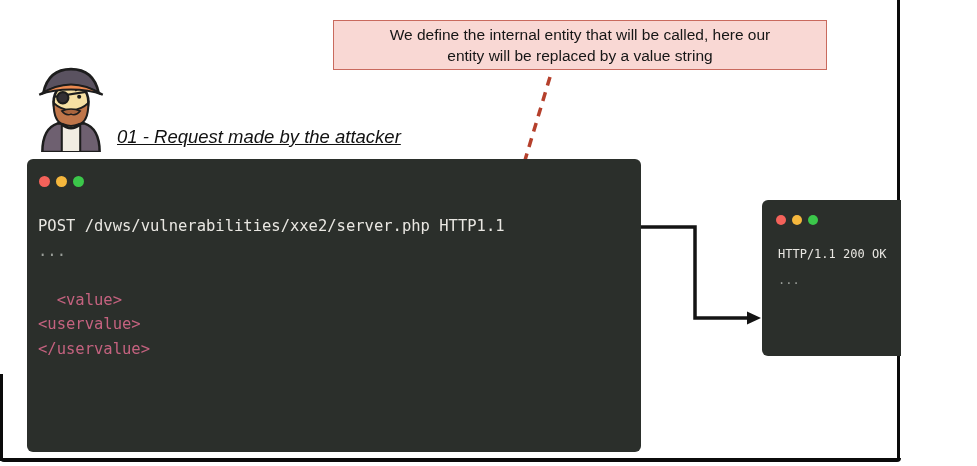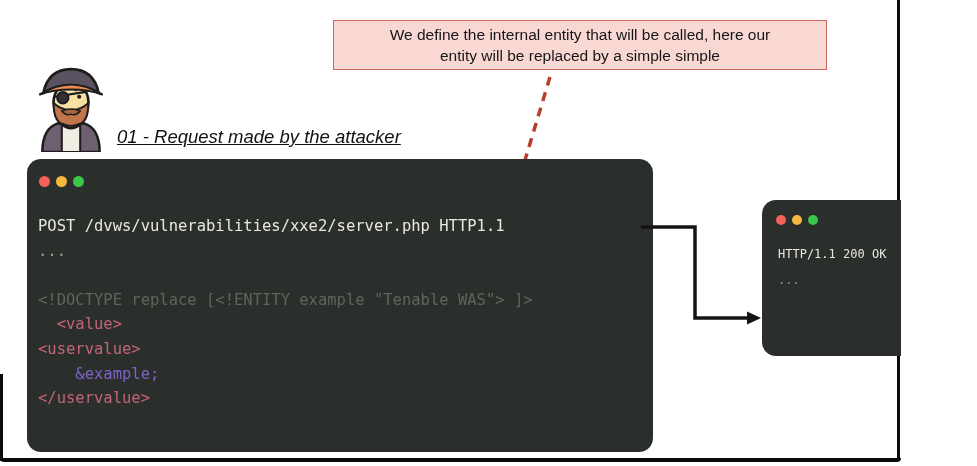--- a/index.html
+++ b/index.html
@@ -28,21 +28,21 @@
   .caption{
     position:absolute;left:117px;top:126px;
     font-size:18.5px;font-style:italic;color:var(--caption-color,#111);
     white-space:nowrap;
     text-decoration:underline;
   }
 
   .avatar{position:absolute;left:30px;top:64px;width:82px;height:88px;}
 
   
-  .terminal{position:absolute;background:var(--terminal-bg,#2b2f2b);border-radius:14px;padding-left:12px;}
+  .terminal{position:absolute;background:var(--terminal-bg,#2b2f2b);border-radius:6px;}
   #req-term{left:27px;top:159px;width:614px;height:293px;}
   #resp-term{left:762px;top:200px;width:207px;height:156px;}
   .dots{position:absolute;display:flex;}
   #req-term .dots{left:12px;top:17px;gap:6px;}
   #resp-term .dots{left:14px;top:15px;gap:6px;}
   .dot{border-radius:50%;}
   #req-term .dot{width:11px;height:11px;}
   #resp-term .dot{width:10px;height:10px;}
   .dot.d-red{background:var(--dot-red,#f4625a);}
   .dot.d-yellow{background:var(--dot-yellow,#f5b73d);}
@@ -65,21 +65,21 @@
 <body>
 
 <div class="stage">
 
   <div class="frame-right"></div>
   <div class="frame-bottom"></div>
   <div class="frame-left"></div>
 
   <div class="callout">
     <div>We define the internal entity that will be called, here our</div>
-    <div>entity will be replaced by a simple simple</div>
+    <div>entity will be replaced by a value string</div>
   </div>
 
   <svg class="overlay" style="left:465px;top:70px;" width="120" height="225" viewBox="0 0 120 225">
     <path d="M 85 7 L 30 190" fill="none" stroke="var(--arrow-red)" stroke-width="3.5" stroke-dasharray="9 7"></path>
     <polygon points="25.5,206 23.9,191.9 34.5,195.1" fill="var(--arrow-red)"></polygon>
   </svg>
 
   <svg class="avatar" viewBox="0 0 80 86">
     <path d="M12 86 Q12 63 27 58 L53 58 Q68 63 68 86 Z" fill="#6e6070" stroke="#1d1d1d" stroke-width="2.5"></path>
     <path d="M31 86 L31 59 Q40 67 49 59 L49 86 Z" fill="#f1ece2" stroke="#1d1d1d" stroke-width="2"></path>
@@ -100,24 +100,22 @@
   <div class="terminal" id="req-term">
     <div class="dots">
       <span class="dot d-red"></span>
       <span class="dot d-yellow"></span>
       <span class="dot d-green"></span>
     </div>
     <div class="code">
         <div class="code-line tok-white">POST /dvws/vulnerabilities/xxe2/server.php HTTP1.1</div>
         <div class="code-line tok-gray">...</div>
         <div class="code-line tok-white"></div>
-        <div class="code-line tok-dim">&lt;!DOCTYPE replace [&lt;!ENTITY example "Tenable WAS"&gt; ]&gt;</div>
         <div class="code-line tok-pink">  &lt;value&gt;</div>
         <div class="code-line tok-pink">&lt;uservalue&gt;</div>
-        <div class="code-line tok-purple">    &amp;example;</div>
         <div class="code-line tok-pink">&lt;/uservalue&gt;</div>
       </div>
   </div>
 
   <svg class="overlay" style="left:630px;top:215px;" width="145" height="115" viewBox="0 0 145 115">
     <path d="M 11 12 L 65 12 L 65 103 L 119 103" fill="none" stroke="var(--arrow-black)" stroke-width="3.5"></path>
     <polygon points="117,96.5 131,103 117,109.5" fill="var(--arrow-black)"></polygon>
   </svg>
 
   <div class="terminal" id="resp-term">

